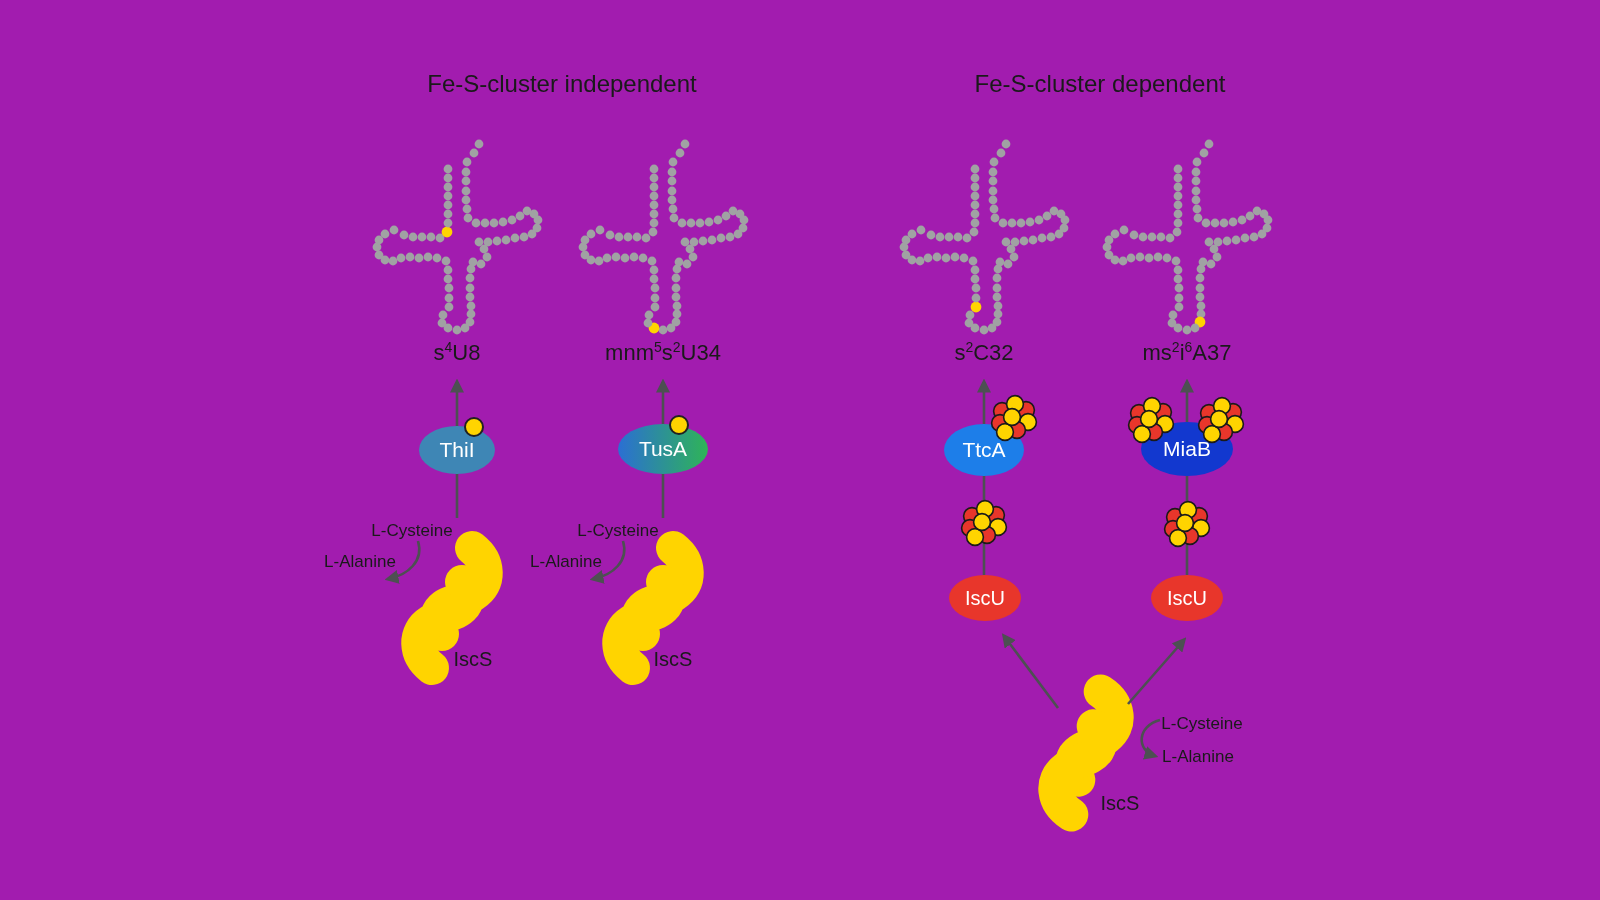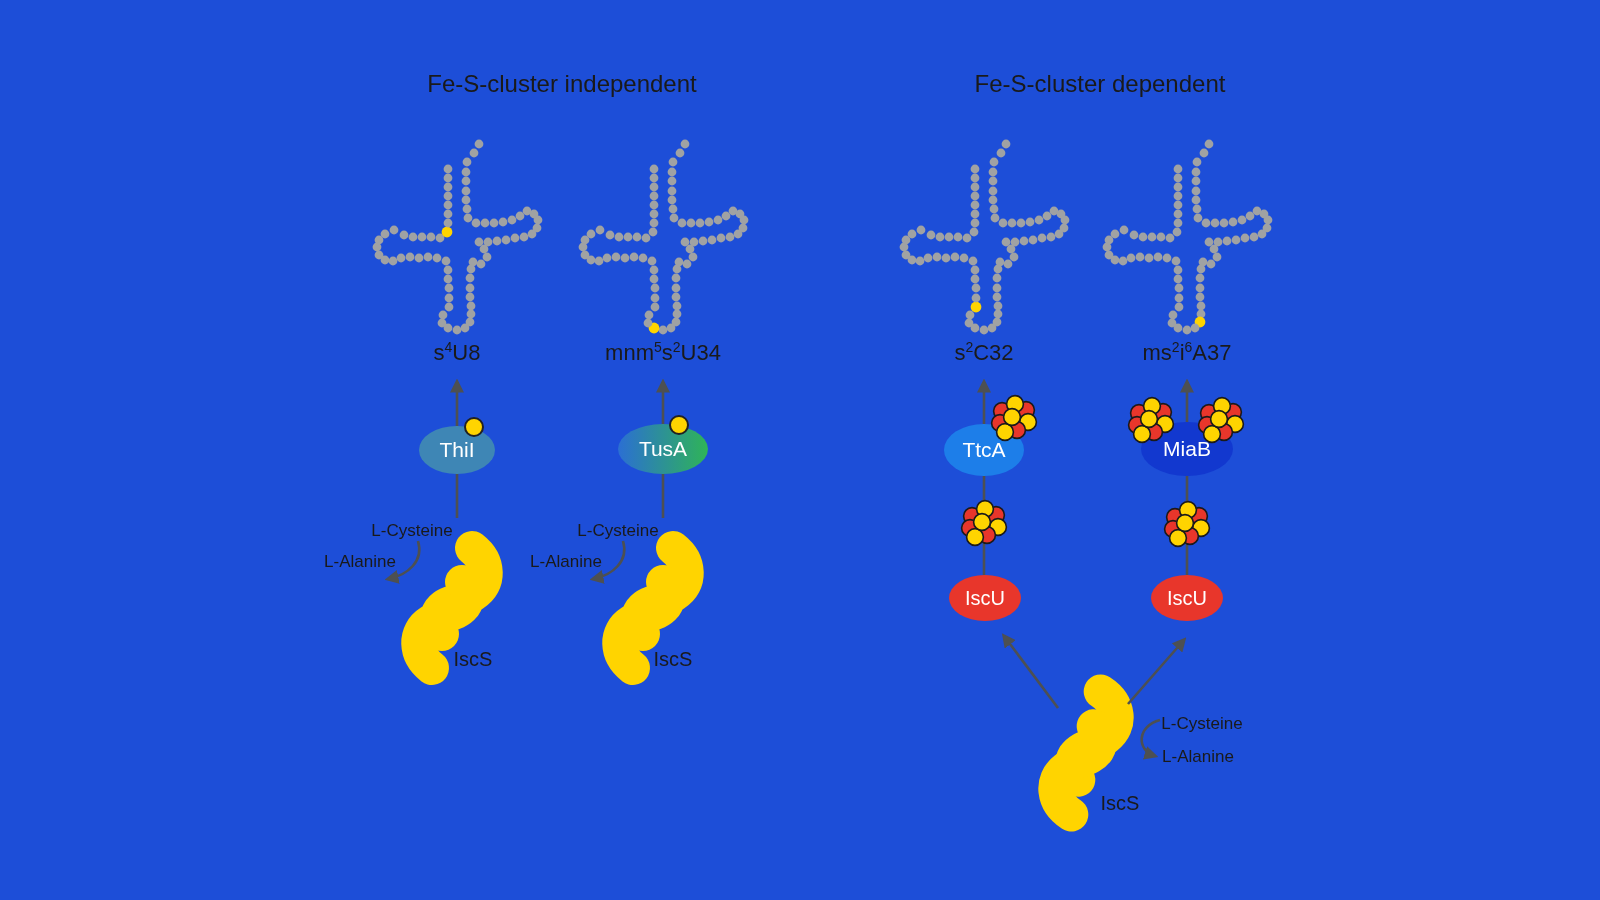--- a/index.html
+++ b/index.html
@@ -1,16 +1,16 @@
 <!DOCTYPE html>
 <html style="--line: #4d5052; --highlight: #ffd400; --cluster-red: #e8362b; --cluster-yellow: #ffd400;"><head>
 <meta charset="utf-8">
 <style>
   html,body{margin:0;padding:0;background:#fff;}
-  .stage{width:1600px;height:900px;position:relative;background:#1d4ed8;overflow:hidden;}
+  .stage{width:1600px;height:900px;position:relative;background:#a21caf;overflow:hidden;}
   svg{display:block;}
   text{font-family:"Liberation Sans","DejaVu Sans",sans-serif;fill:#1a1a1a;}
   .title{font-size:24px;}
   .modlabel{font-size:22px;}
   .aa{font-size:17px;}
   .iscs-label{font-size:20px;}
   .enz{font-size:21px;fill:#ffffff;}
   .iscu-t{font-size:20px;fill:#ffffff;}
   .ln{stroke:var(--line,#4d5052);stroke-width:2.6;fill:none;}
   .blob{stroke-width:34;stroke-linecap:round;stroke-linejoin:round;fill:none;}

